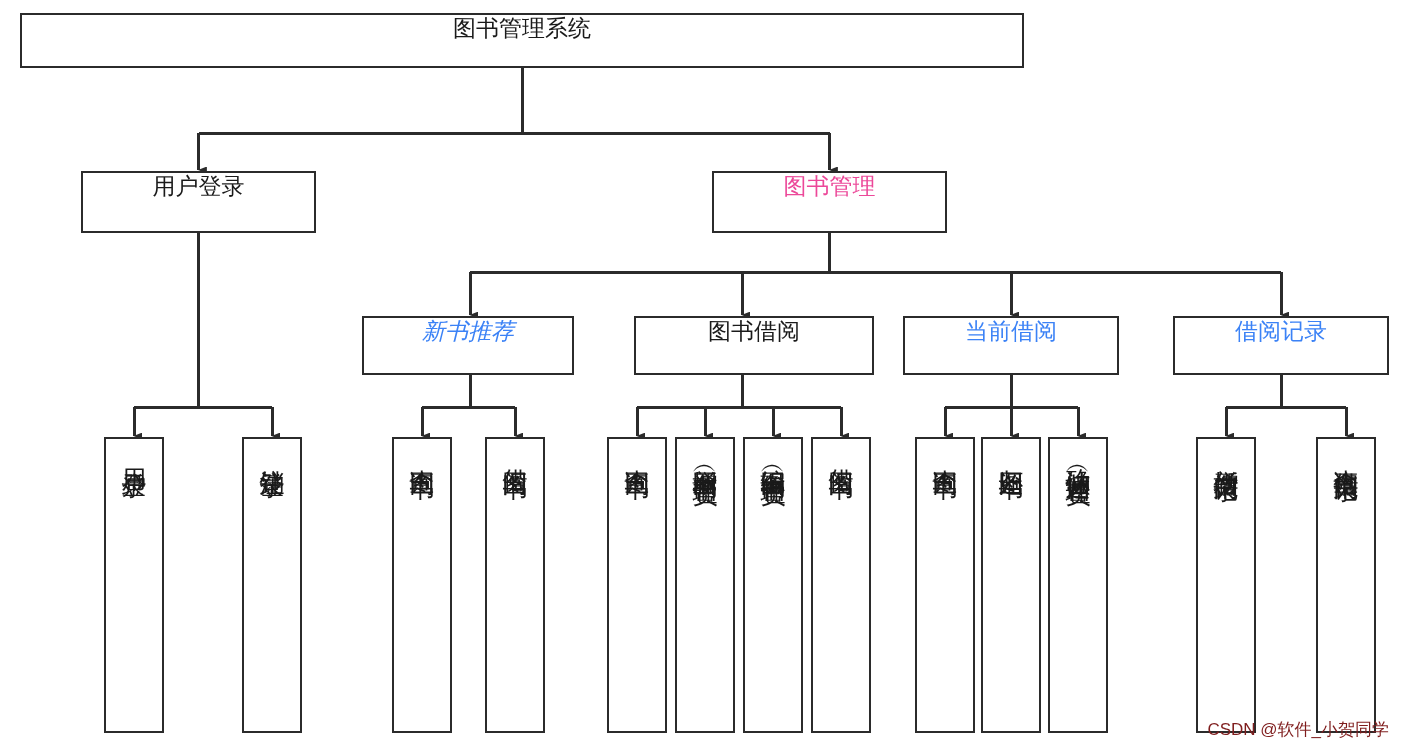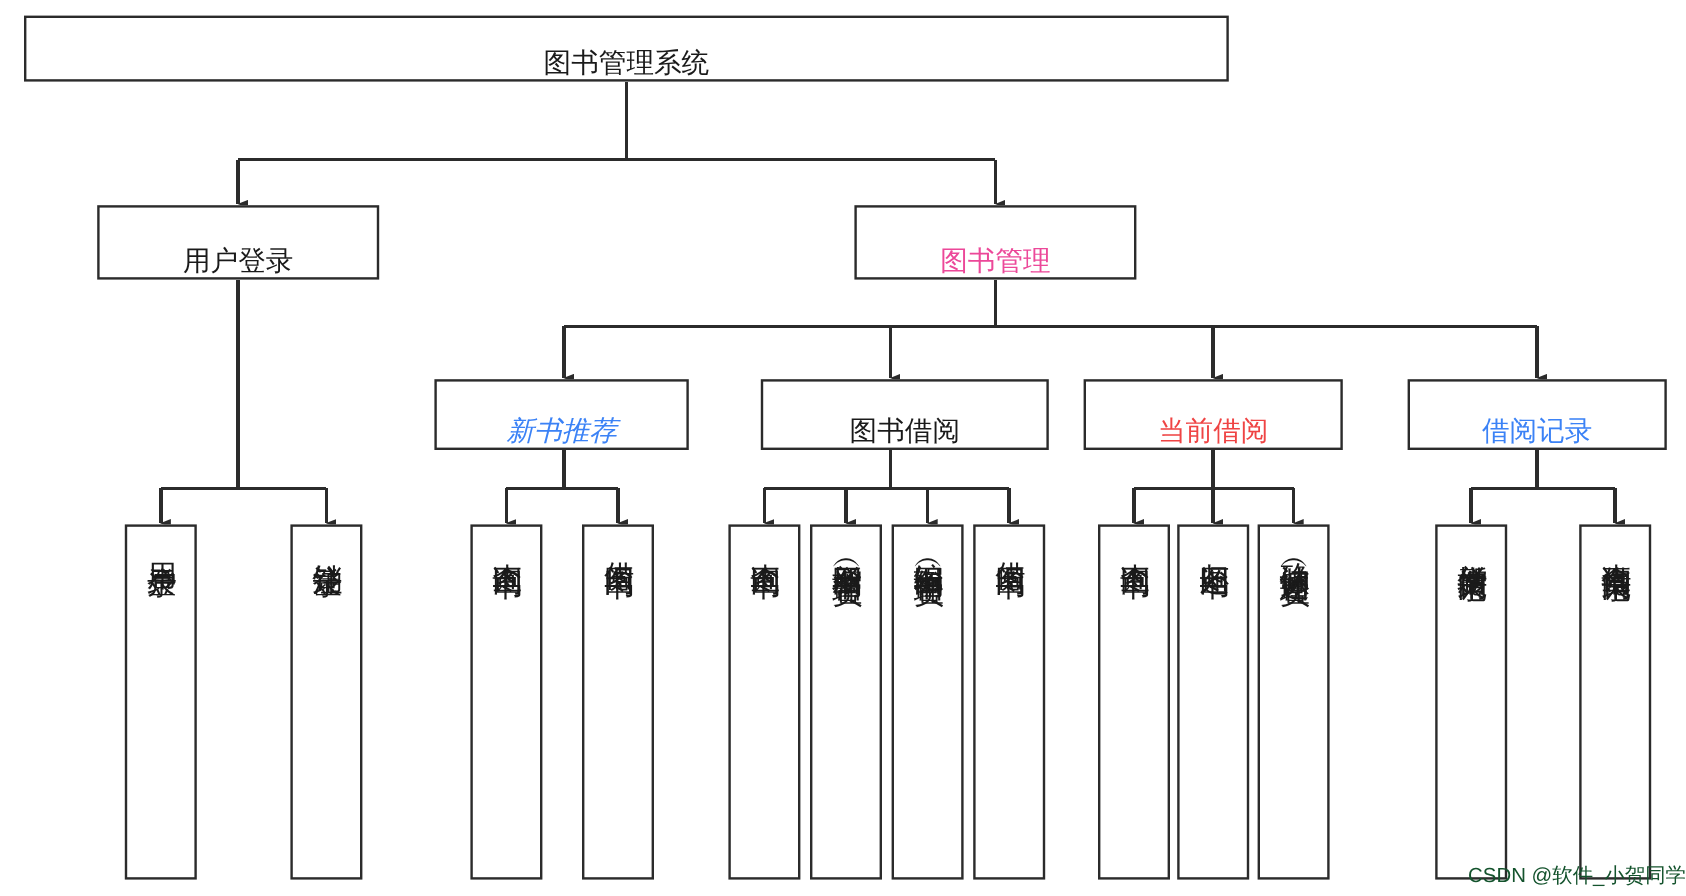--- a/index.html
+++ b/index.html
@@ -24,21 +24,21 @@
     width: 1405px;
     height: 747px;
     pointer-events: none;
   }
   .node {
     position: absolute;
     box-sizing: border-box;
     background: #ffffff;
     border: 2px solid #2b2b2b;
     display: flex;
-    align-items: flex-end;
+    align-items: flex-start;
     justify-content: center;
     color: #1a1a1a;
     z-index: 2;
   }
   .node .label {
     display: block;
     text-align: center;
     line-height: 1.18;
     white-space: nowrap;
   }
@@ -52,24 +52,24 @@
   }
   .node.vert .label {
     writing-mode: vertical-rl;
     text-orientation: upright;
     font-size: 25px;
     letter-spacing: 2px;
     line-height: 1;
   }
   #watermark {
     position: absolute;
-    right: 0;
+    right: 16px;
     bottom: 6px;
     font-size: 17px;
-    color: #14532d;
+    color: #7f1d1d;
     z-index: 5;
     white-space: nowrap;
   }
 </style>
 </head>
 <body>
 
 <div id="canvas">
   <svg id="edges" viewBox="0 0 1405 747">
       <defs>
@@ -120,21 +120,21 @@
       </div>
       <div class="node horiz" style="left: 712px; top: 171px; width: 235px; height: 62px; border-color: rgb(43, 43, 43); background: rgb(255, 255, 255); color: #ec4899;">
         <span class="label">图书管理</span>
       </div>
       <div class="node horiz" style="left: 362px; top: 316px; width: 212px; height: 59px; border-color: rgb(43, 43, 43); background: rgb(255, 255, 255); color: #3b82f6; font-style: italic;">
         <span class="label">新书推荐</span>
       </div>
       <div class="node horiz" style="left: 634px; top: 316px; width: 240px; height: 59px; border-color: rgb(43, 43, 43); background: rgb(255, 255, 255); color: rgb(26, 26, 26);">
         <span class="label">图书借阅</span>
       </div>
-      <div class="node horiz" style="left: 903px; top: 316px; width: 216px; height: 59px; border-color: rgb(43, 43, 43); background: rgb(255, 255, 255); color: #ef4444;">
+      <div class="node horiz" style="left: 903px; top: 316px; width: 216px; height: 59px; border-color: rgb(43, 43, 43); background: rgb(255, 255, 255); color: #3b82f6;">
         <span class="label">当前借阅</span>
       </div>
       <div class="node horiz" style="left: 1173px; top: 316px; width: 216px; height: 59px; border-color: rgb(43, 43, 43); background: rgb(255, 255, 255); color: #3b82f6;">
         <span class="label">借阅记录</span>
       </div>
       <div class="node vert" style="left: 104px; top: 437px; width: 60px; height: 296px; border-color: rgb(43, 43, 43); background: rgb(255, 255, 255); color: rgb(26, 26, 26);">
         <span class="label">用户登录</span>
       </div>
       <div class="node vert" style="left: 242px; top: 437px; width: 60px; height: 296px; border-color: rgb(43, 43, 43); background: rgb(255, 255, 255); color: rgb(26, 26, 26);">
         <span class="label">注销登录</span>

